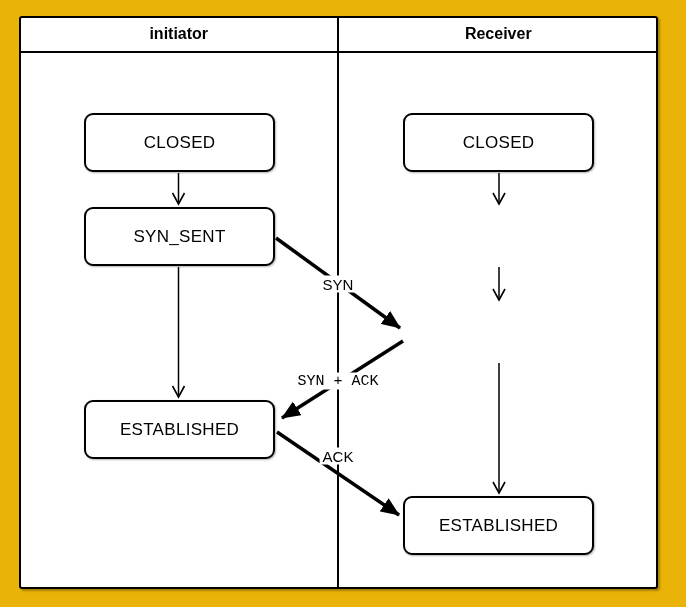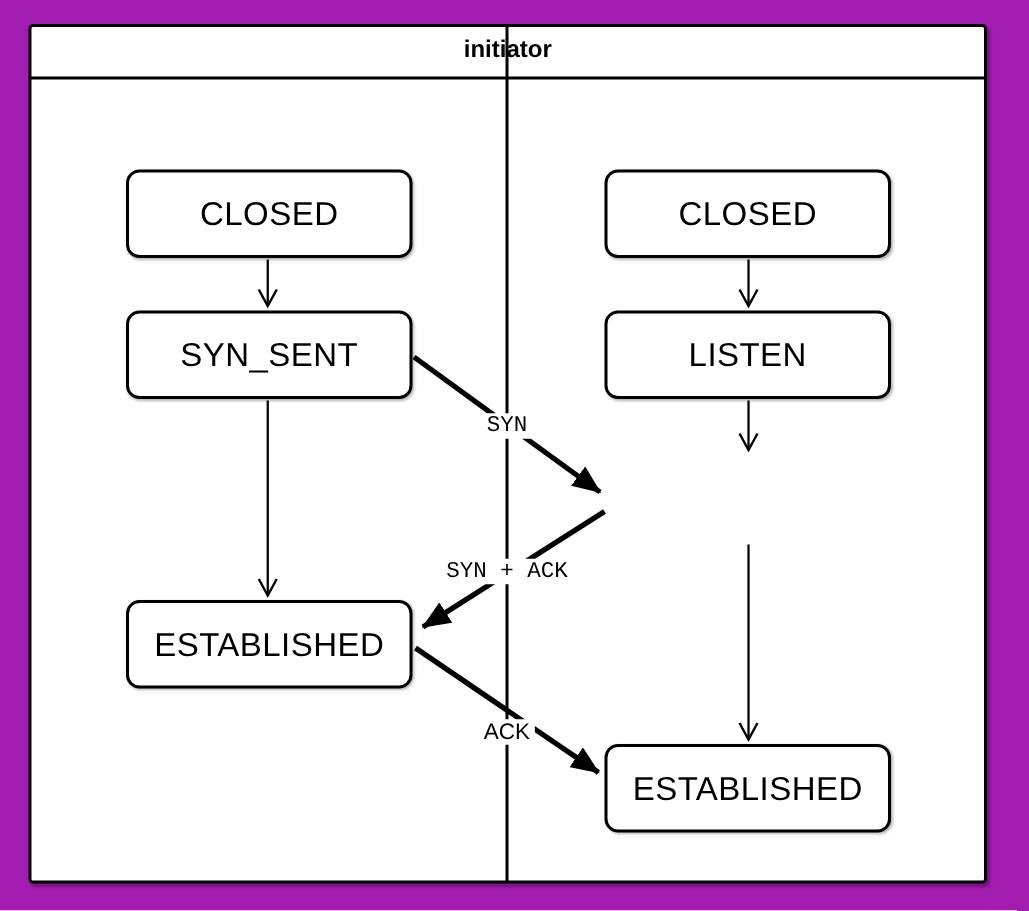--- a/index.html
+++ b/index.html
@@ -5,21 +5,21 @@
   * { margin: 0; padding: 0; box-sizing: border-box; }
   html, body { background: #ffffff; }
   body {
     font-family: "Liberation Sans", sans-serif;
     color: #000;
   }
   .canvas {
     position: relative;
     width: 686px;
     height: 607px;
-    background: #a21caf;
+    background: #eab308;
     overflow: hidden;
   }
   
   .frame {
     position: absolute;
     left: 19px; top: 16px;
     width: 639px; height: 573px;
     border: 2px solid #000;
     border-radius: 3px;
     background: #ffffff;
@@ -59,21 +59,21 @@
   
   .node {
     position: absolute;
     width: 191px; height: 59px;
     background: #ffffff;
     border: 2px solid #000;
     border-radius: 9px;
     display: flex;
     align-items: center;
     justify-content: center;
-    font-size: 22px;
+    font-size: 17px;
     letter-spacing: 0.3px;
     box-shadow: 1px 1px 2px rgba(0,0,0,0.3);
     z-index: 3;
   }
   
   .msg-label {
     position: absolute;
     transform: translate(-50%, -50%);
     background: #ffffff;
     padding: 0 3px;
@@ -85,20 +85,23 @@
 </head>
 <body>
 
 <div class="canvas">
 
   <div class="frame"></div>
 
   <div class="header-row">
     <div class="header-cell">
       <span>initiator</span>
+    </div>
+    <div class="header-cell">
+      <span>Receiver</span>
     </div>
   </div>
 
   <div class="col-divider"></div>
 
   <svg class="arrows" viewBox="0 0 686 607" xmlns="http://www.w3.org/2000/svg">
     <defs>
       <marker id="open" markerUnits="userSpaceOnUse" markerWidth="16" markerHeight="14" refX="13" refY="7" orient="auto">
         <path d="M2,1 L13,7 L2,13" fill="none" stroke="#000" stroke-width="1.6"></path>
       </marker>
@@ -124,24 +127,21 @@
   <div class="node" style="left:84px; top:207px;text-align:right;">
     <span>SYN_SENT</span>
   </div>
   <div class="node" style="left:84px; top:400px;">
     <span>ESTABLISHED</span>
   </div>
 
   <div class="node" style="left:403px; top:113px;">
     <span>CLOSED</span>
   </div>
-  <div class="node" style="left:403px; top:207px;">
-    <span>LISTEN</span>
-  </div>
   <div class="node" style="left:403px; top:496px;">
     <span>ESTABLISHED</span>
   </div>
 
-  <div class="msg-label" style="left:338px; top:284px;font-family:Liberation Mono, monospace;">SYN</div>
+  <div class="msg-label" style="left:338px; top:284px;">SYN</div>
   <div class="msg-label" style="left:338px; top:381px;font-family:Liberation Mono, monospace;">SYN + ACK</div>
-  <div class="msg-label" style="left:338px; top:488px;">ACK</div>
+  <div class="msg-label" style="left:338px; top:456px;">ACK</div>
 
 </div>
 
 </body></html>

